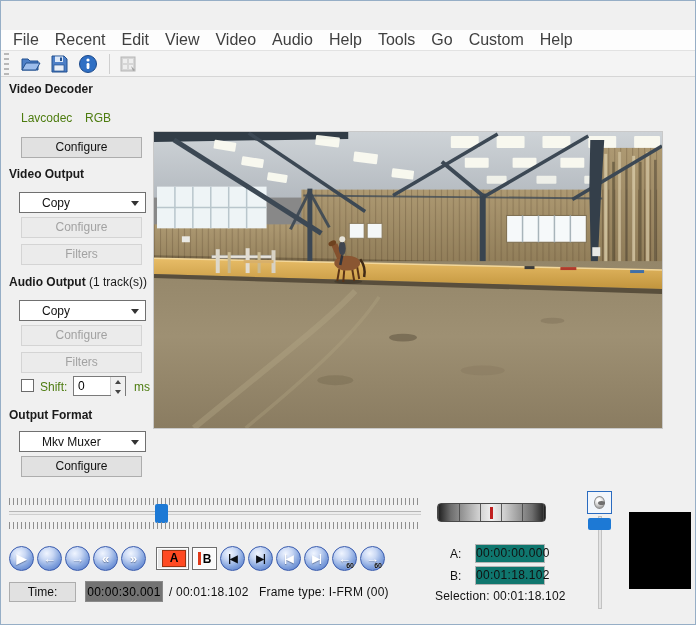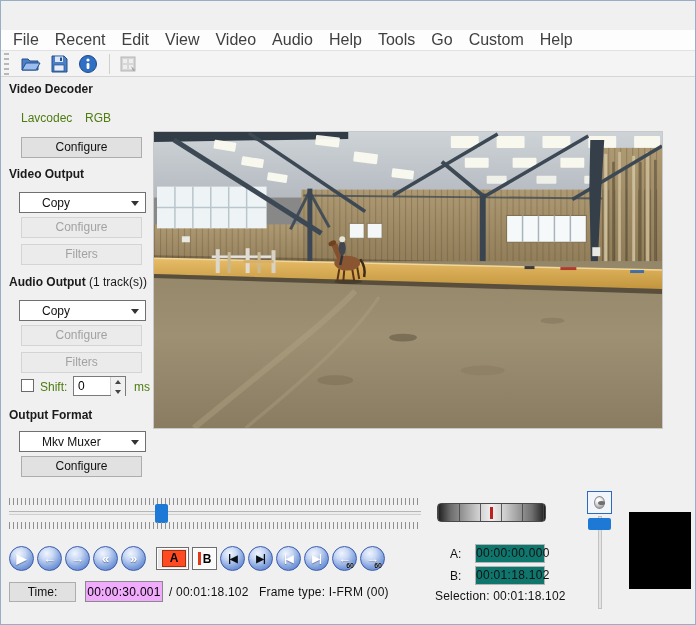--- a/index.html
+++ b/index.html
@@ -79,21 +79,21 @@
   .tbtn.circle-dark .glyph{color:#0a0d12;text-shadow:none;font-size:10px;letter-spacing:-1px;}
   .tbtn .glyph.small{font-size:10px;letter-spacing:-1px;}
   .tbtn .badge{position:absolute;right:2px;bottom:1px;font-size:7px;font-weight:bold;color:#000;text-shadow:0 0 1px #fff;}
   .tbtn.marker-a{width:33px;height:23px;background:#e8e8e8;border:1px solid #6e6e6e;box-shadow:inset 0 0 0 1px #fff;padding:2px 2px 2px 5px;margin-left:7px;}
   .tbtn.marker-a .glyph{position:static;display:block;width:100%;height:100%;background:#ff4a22;border:1px solid #9a3210;color:#000;font-size:12px;line-height:15px;text-shadow:none;}
   .tbtn.marker-b{width:25px;height:23px;background:#fafafa;border:1px solid #6e6e6e;box-shadow:inset 0 0 0 1px #fff;}
   .tbtn.marker-b .glyph{color:#000;font-size:12px;text-shadow:none;}
   .tbtn.marker-b .glyph:before{content:"";width:3px;height:13px;background:#e03a1a;margin-right:2px;}
   
   .time-btn{left:8px;top:581px;width:67px;height:20px;}
-  .time-input{position:absolute;left:84px;top:580px;width:78px;height:21px;background:#f0abfc;border:1px solid #8a8a8a;
+  .time-input{position:absolute;left:84px;top:580px;width:78px;height:21px;background:#737373;border:1px solid #8a8a8a;
     font-family:inherit;font-size:12px;text-align:center;letter-spacing:.3px;padding:0;}
   .stat-text{position:absolute;font-size:12px;color:#111;letter-spacing:.2px;}
   .mark-label{position:absolute;font-size:12px;color:#111;}
   .time-field{position:absolute;width:70px;height:19px;background:#0f766e;border:1px solid #b4b4b4;
     font-size:12px;text-align:center;line-height:17px;letter-spacing:.3px;color:#111;}
 </style>
 </head>
 <body>
 
 <div class="app">

